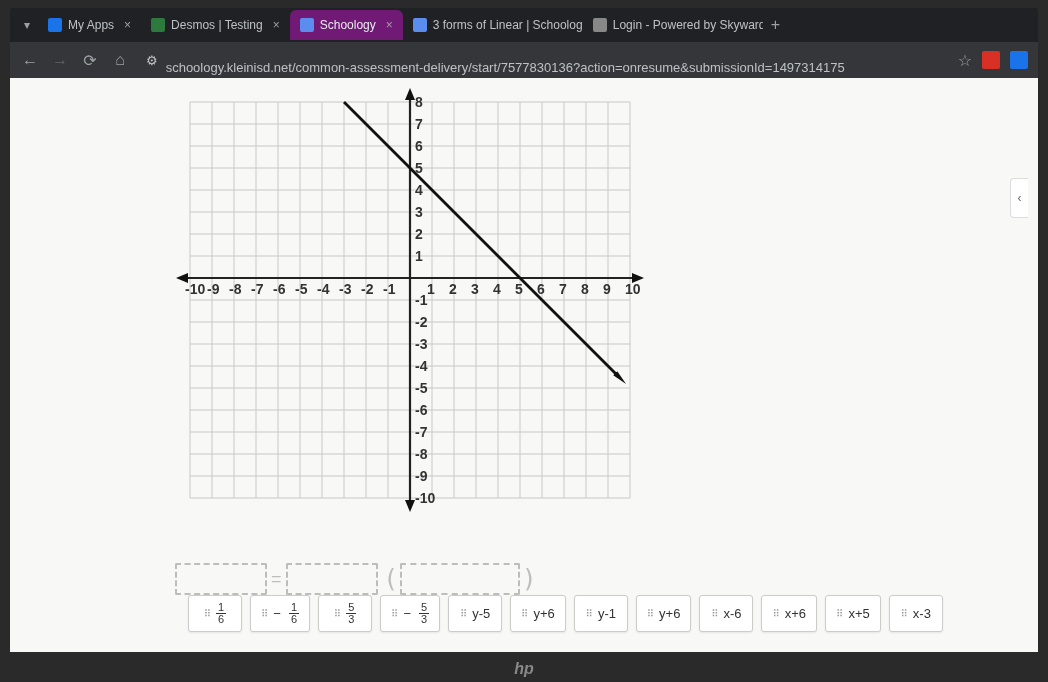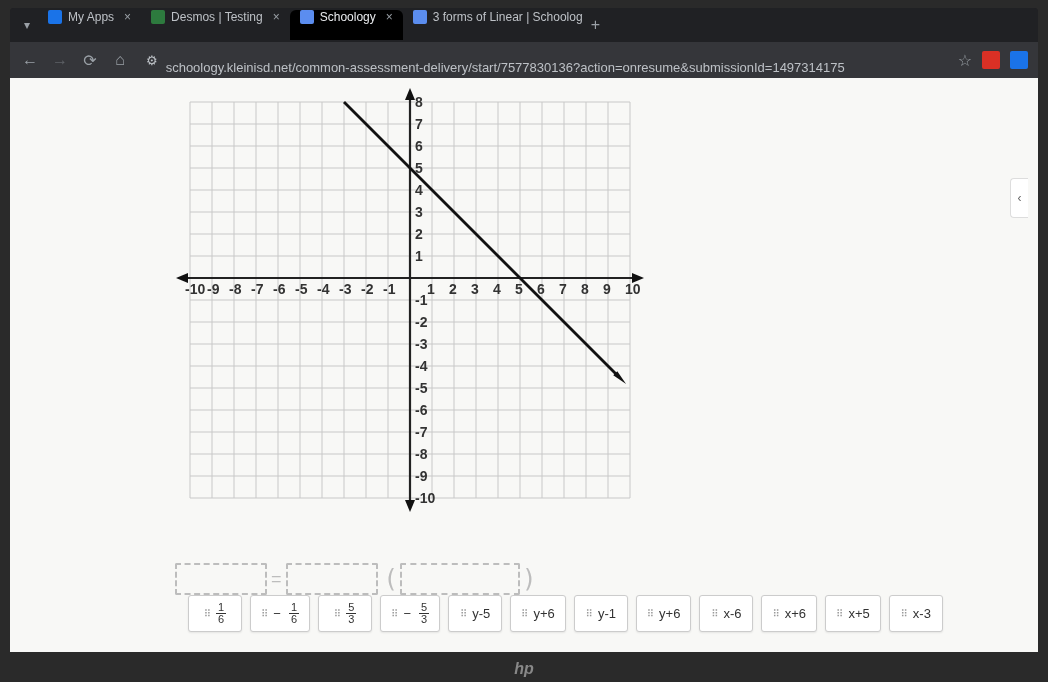--- a/index.html
+++ b/index.html
@@ -34,34 +34,34 @@
       gap: 0;
     }
     .window-dropdown {
       color: #9aa0a6;
       font-size: 12px;
       padding: 0 8px;
       cursor: pointer;
     }
     .tab {
       display: flex;
-      align-items: flex-start;
+      align-items: center;
       padding: 0 10px;
       height: 30px;
       color: #bdc1c6;
       font-size: 12px;
       border-radius: 6px 6px 0 0;
       max-width: 180px;
       overflow: hidden;
       white-space: nowrap;
       cursor: pointer;
       gap: 6px;
     }
     .tab.active {
-      background: #000000;
+      background: #701a75;
       color: #e8eaed;
     }
     .tab-favicon {
       width: 14px;
       height: 14px;
       flex-shrink: 0;
       border-radius: 2px;
     }
     .tab-close {
       color: #9aa0a6;
@@ -239,20 +239,24 @@
             <span class="tab-close">×</span>
           </div>
           <div class="tab active">
             <span class="tab-favicon" style="background: rgb(91, 141, 239);"></span>
             <span>Schoology</span>
             <span class="tab-close">×</span>
           </div>
           <div class="tab">
             <span class="tab-favicon" style="background: rgb(91, 141, 239);"></span>
             <span>3 forms of Linear | Schoology</span>
+          </div>
+          <div class="tab">
+            <span class="tab-favicon" style="background: rgb(136, 136, 136);"></span>
+            <span>Login - Powered by Skyward</span>
           </div>
         </div>
       <div class="tab-add">+</div>
     </div>
 
     <div class="address-bar">
       <span class="nav-btn">←</span>
       <span class="nav-btn" style="opacity:.4">→</span>
       <span class="nav-btn">⟳</span>
       <span class="nav-btn">⌂</span>

